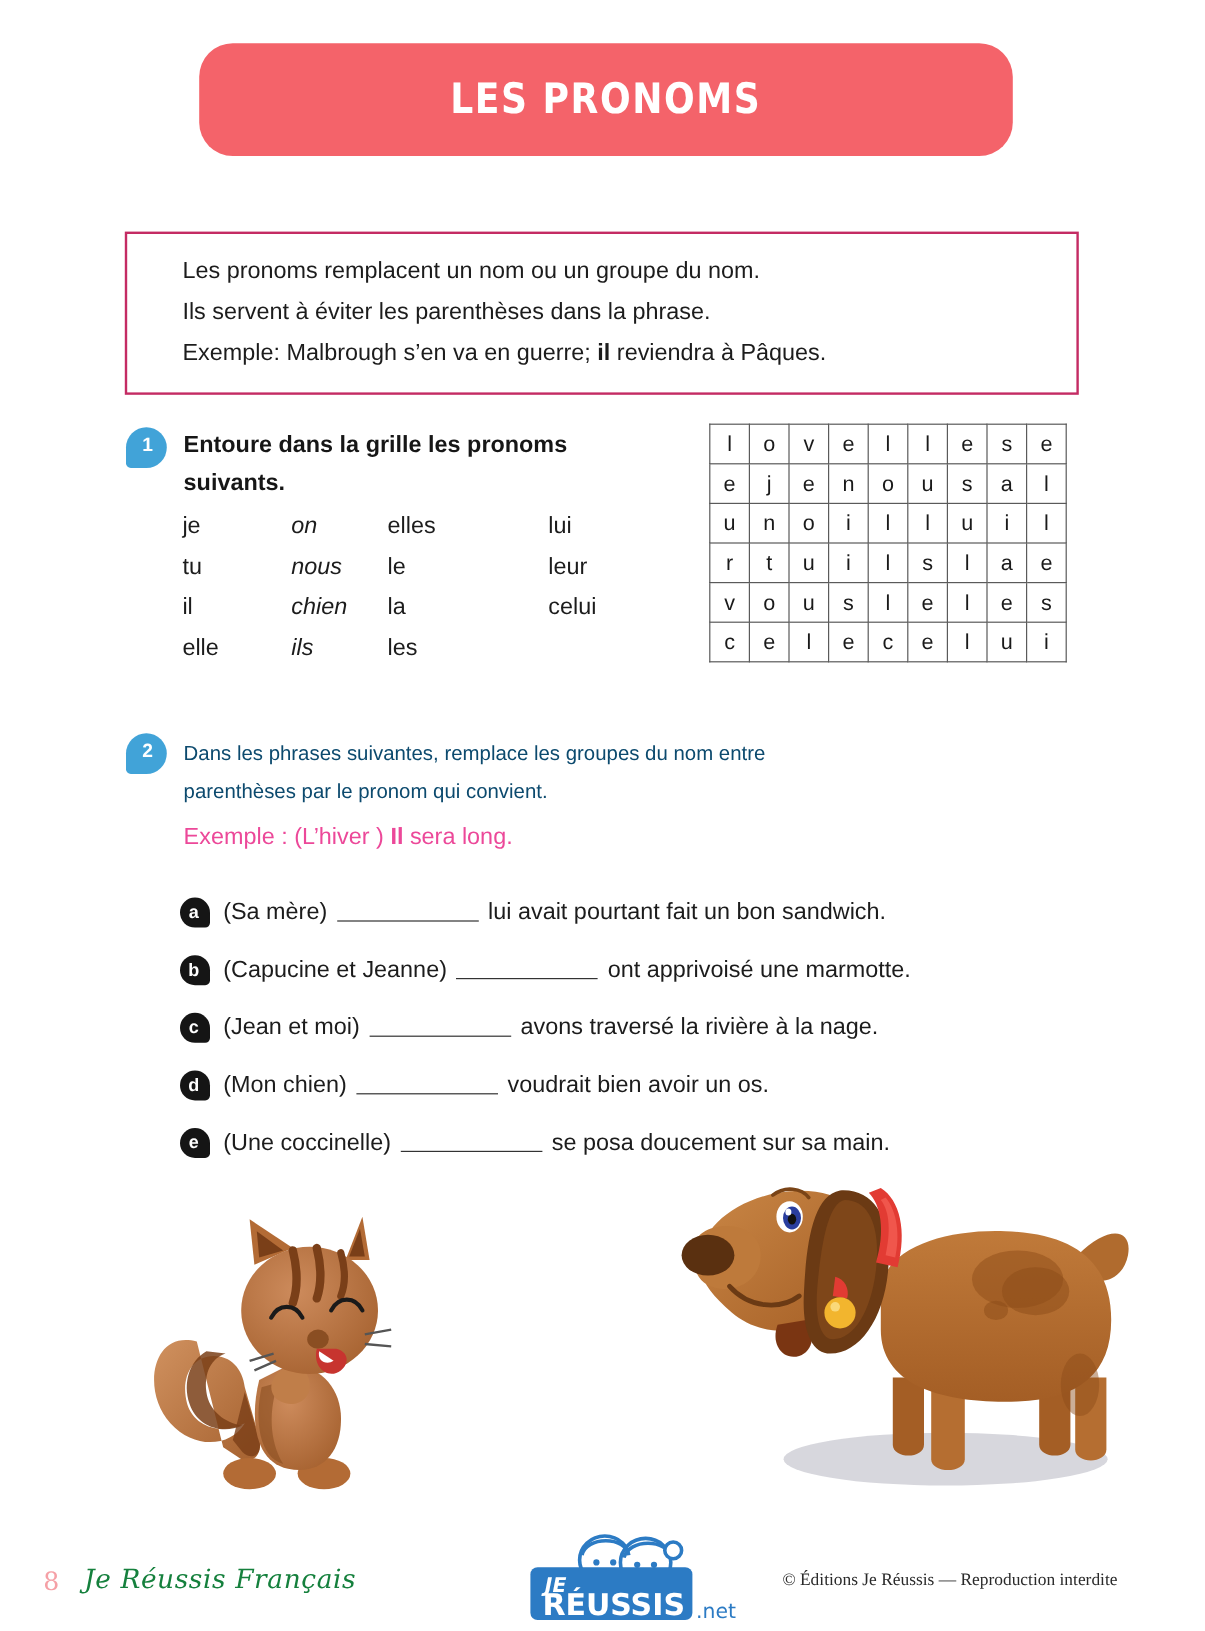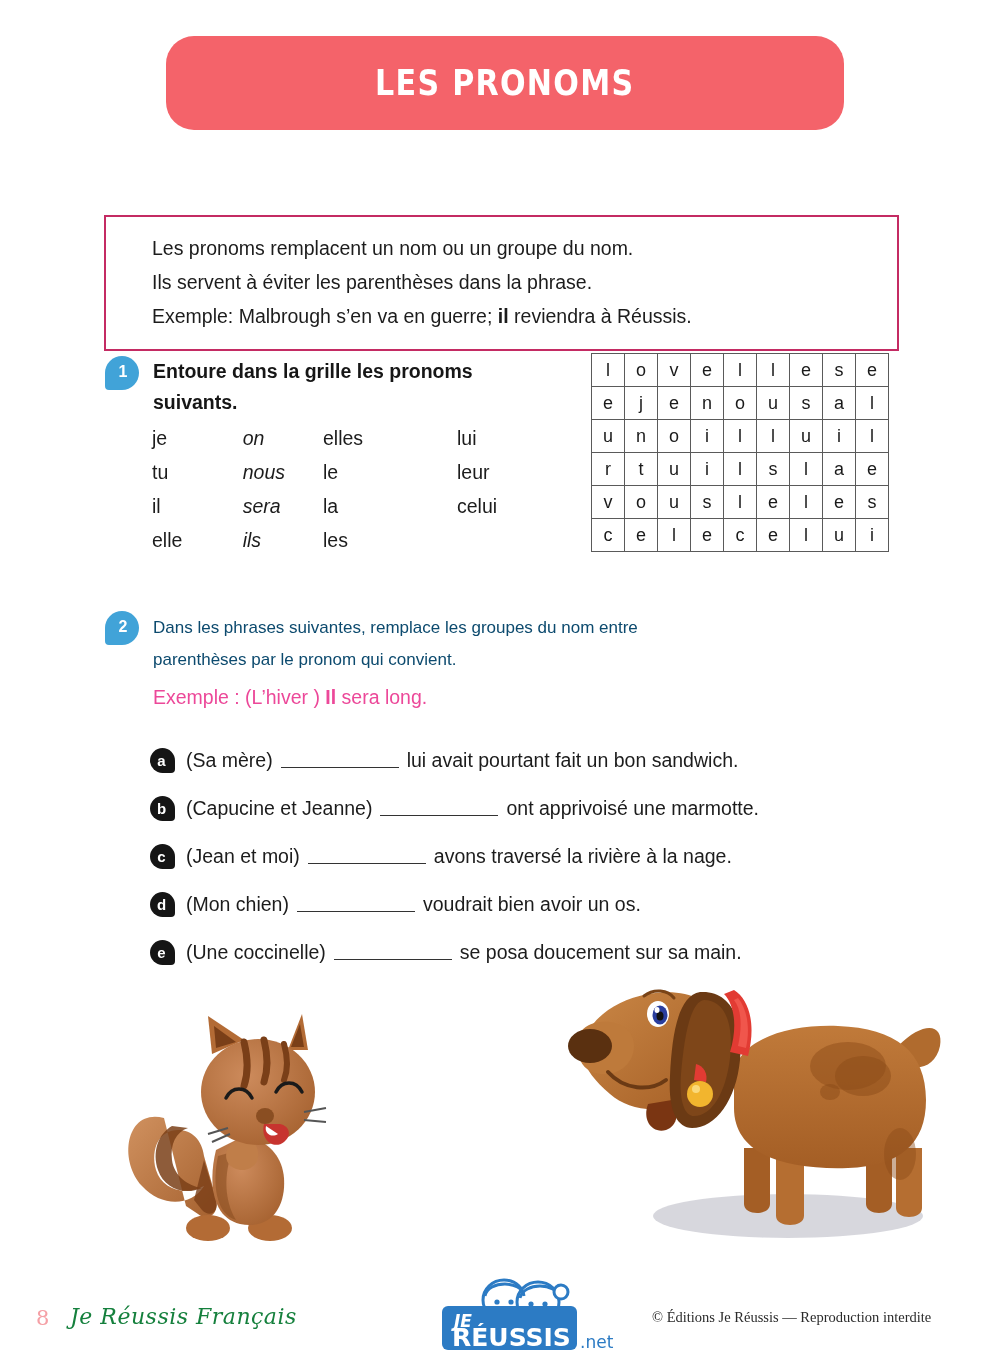--- a/index.html
+++ b/index.html
@@ -40,21 +40,20 @@
 
   
   .rule-box {
     position: absolute;
     left: 104px;
     top: 193px;
     width: 795px;
     box-sizing: border-box;
     border: 2px solid #C42B63;
     padding: 14px 0 16px 46px;
-    margin-top: 22px;
   }
   .rule-line {
     font-size: 19.5px;
     line-height: 34px;
     color: #1c1c1c;
     white-space: nowrap;
   }
   .rule-line b { font-weight: bold; }
 
   
@@ -239,21 +238,21 @@
 </head>
 <body>
 
 <div class="banner">
   <div class="banner-title">LES PRONOMS</div>
 </div>
 
 <div class="rule-box">
   <div class="rule-line">Les pronoms remplacent un nom ou un groupe du nom.</div>
   <div class="rule-line">Ils servent à éviter les parenthèses dans la phrase.</div>
-  <div class="rule-line"><span>Exemple: Malbrough s’en va en guerre; </span><b>il</b><span> reviendra à Réussis.</span></div>
+  <div class="rule-line"><span>Exemple: Malbrough s’en va en guerre; </span><b>il</b><span> reviendra à Pâques.</span></div>
 </div>
 
 <div class="pin ex1-pin">
   <span>1</span>
 </div>
 <div class="ex1-instr">
   <span>Entoure dans la grille les pronoms</span>
   <div class="lastline">suivants.</div>
 </div>
 
@@ -265,21 +264,21 @@
     <div class="wordlist-cell wl-c3">lui</div>
   </div>
   <div class="wordlist-row">
     <div class="wordlist-cell wl-c0">tu</div>
     <div class="wordlist-cell wl-c1">nous</div>
     <div class="wordlist-cell wl-c2">le</div>
     <div class="wordlist-cell wl-c3">leur</div>
   </div>
   <div class="wordlist-row">
     <div class="wordlist-cell wl-c0">il</div>
-    <div class="wordlist-cell wl-c1">sera</div>
+    <div class="wordlist-cell wl-c1">chien</div>
     <div class="wordlist-cell wl-c2">la</div>
     <div class="wordlist-cell wl-c3">celui</div>
   </div>
   <div class="wordlist-row">
     <div class="wordlist-cell wl-c0">elle</div>
     <div class="wordlist-cell wl-c1">ils</div>
     <div class="wordlist-cell wl-c2">les</div>
     <div class="wordlist-cell wl-c3"></div>
   </div>
 </div>

